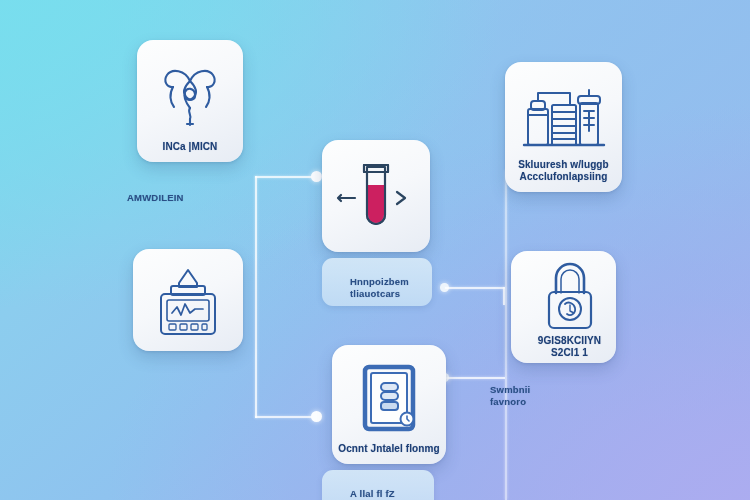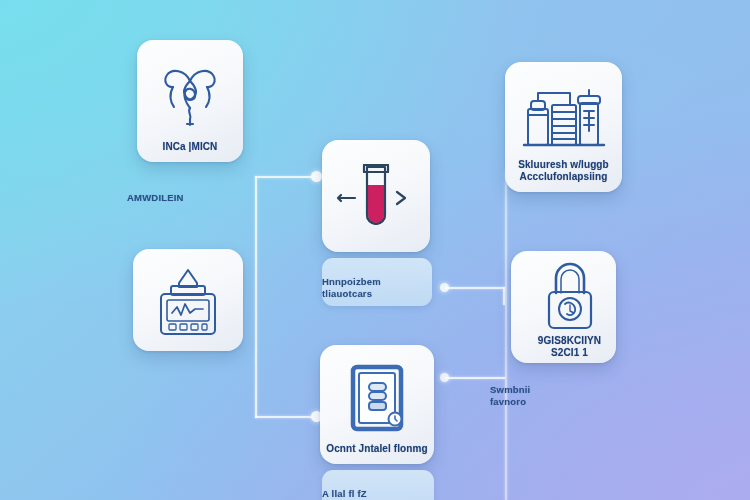--- a/index.html
+++ b/index.html
@@ -89,21 +89,21 @@
     font-weight: bold;
     color: #2a4f86;
     text-align: left;
     line-height: 1.28;
     letter-spacing: 0.2px;
     text-shadow: 0 0 1px rgba(42,79,134,0.35);
   }
   .caption.pill {
     background: linear-gradient(180deg, rgba(214,233,248,0.92) 0%, rgba(198,223,245,0.86) 100%);
     border-radius: 11px;
-    padding: 6px 0;
+    padding: 6px 28px;
     box-shadow: 0 2px 6px rgba(40,70,120,0.13);
     box-sizing: border-box;
   }
 
   .ico { display:block; }
 </style>
 </head>
 <body>
 
 <div id="stage">
@@ -183,21 +183,21 @@
         </g>
       </svg>
     </span>
     <div class="card-title"></div>
   </div>
   <div class="caption pill" style="left:322px; top:258px; width:110px; white-space:pre-line;">
     <span>Hnnpoizbem
 tliauotcars</span>
   </div>
 
-  <div class="card" style="left:320px; top:345px; width:114px; height:119px;align-items:flex-end;">
+  <div class="card" style="left:332px; top:345px; width:114px; height:119px;align-items:flex-end;">
     <span class="glyph">
       <svg class="ico" width="72" height="76" viewBox="0 0 72 76" fill="none" stroke="#3c6cb5" stroke-linecap="round" stroke-linejoin="round">
         <rect x="12" y="6" width="48" height="62" rx="4" stroke-width="4.5"></rect>
         <rect x="18" y="12" width="36" height="50" rx="2" stroke-width="2" fill="#fdfefe"></rect>
         <rect x="28" y="22" width="17" height="8" rx="4" stroke-width="2" fill="#dfe9f6"></rect>
         <rect x="28" y="31" width="17" height="8" rx="4" stroke-width="2" fill="#dfe9f6"></rect>
         <rect x="28" y="41" width="17" height="8" rx="3" stroke-width="2" fill="#c9daf0"></rect>
         <circle cx="54" cy="58" r="6.5" stroke-width="2" fill="#fdfefe"></circle>
         <path d="M54 55 L54 58 L56 60" stroke-width="1.6"></path>
       </svg>

